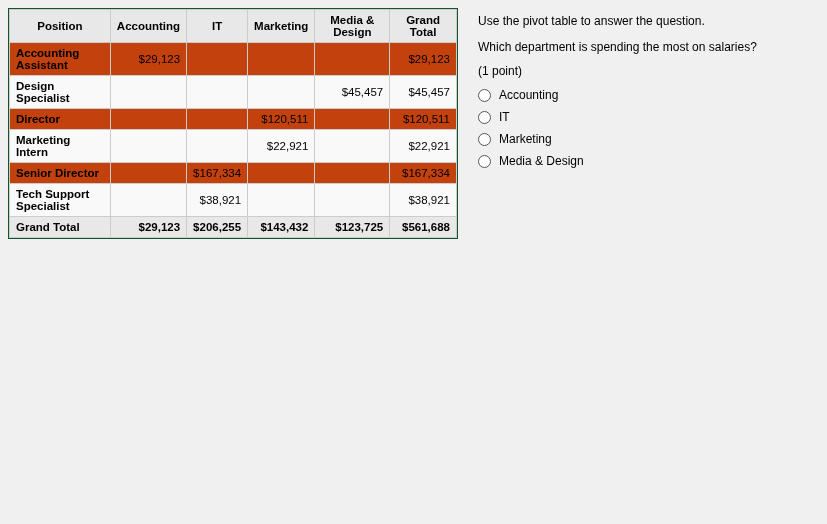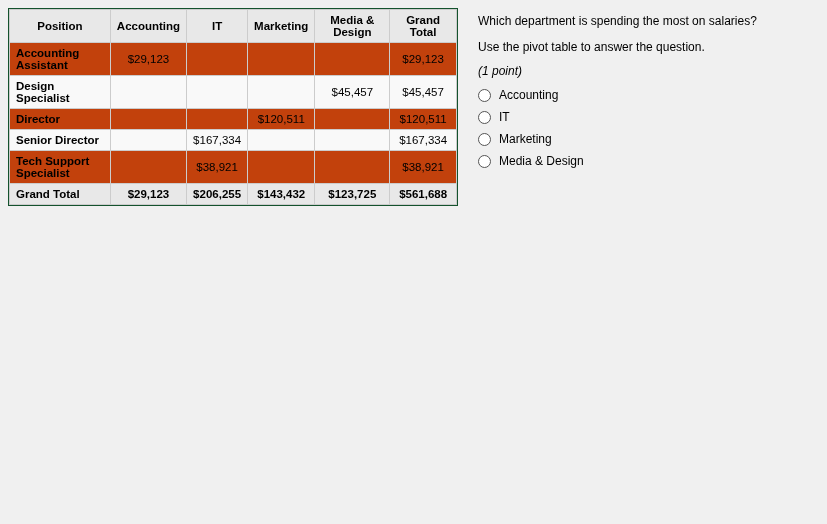--- a/index.html
+++ b/index.html
@@ -31,21 +31,21 @@
     }
     th {
       background: #e8e8e8;
       font-weight: bold;
       text-align: center;
     }
     td:first-child {
       font-weight: normal;
     }
     td {
-      text-align: center;
+      text-align: right;
     }
     td:first-child {
       text-align: left;
       font-weight: bold;
     }
     tr:nth-child(even) td {
       background: #f9f9f9;
     }
     tr:last-child td {
       font-weight: bold;
@@ -55,21 +55,20 @@
       margin-left: 16px;
       flex: 1;
       padding: 4px;
     }
     .question-text {
       font-size: 12px;
       margin-bottom: 8px;
       line-height: 1.5;
     }
     .point-label {
-      font-style: italic;
       font-size: 12px;
       margin-bottom: 10px;
     }
     .options {
       list-style: none;
       padding: 0;
     }
     .option-item {
       display: flex;
       align-items: center;
@@ -121,20 +120,28 @@
         </tr>
         <tr>
           <td>Director</td>
           <td></td>
           <td></td>
           <td>$120,511</td>
           <td></td>
           <td>$120,511</td>
         </tr>
         <tr>
+          <td>Marketing Intern</td>
+          <td></td>
+          <td></td>
+          <td>$22,921</td>
+          <td></td>
+          <td>$22,921</td>
+        </tr>
+        <tr>
           <td>Senior Director</td>
           <td></td>
           <td>$167,334</td>
           <td></td>
           <td></td>
           <td>$167,334</td>
         </tr>
         <tr>
           <td>Tech Support Specialist</td>
           <td></td>
@@ -149,22 +156,22 @@
           <td>$206,255</td>
           <td>$143,432</td>
           <td>$123,725</td>
           <td>$561,688</td>
         </tr>
       </tbody>
   </table>
 </div>
 
 <div class="right-panel">
+  <div class="question-text">Use the pivot table to answer the question.</div>
   <div class="question-text">Which department is spending the most on salaries?</div>
-  <div class="question-text">Use the pivot table to answer the question.</div>
   <div class="point-label">(1 point)</div>
   <ul class="options" id="options-list">
   <li class="option-item">
         <span class="radio-circle"></span>
         <span>Accounting</span>
       </li>
       <li class="option-item">
         <span class="radio-circle"></span>
         <span>IT</span>
       </li>

